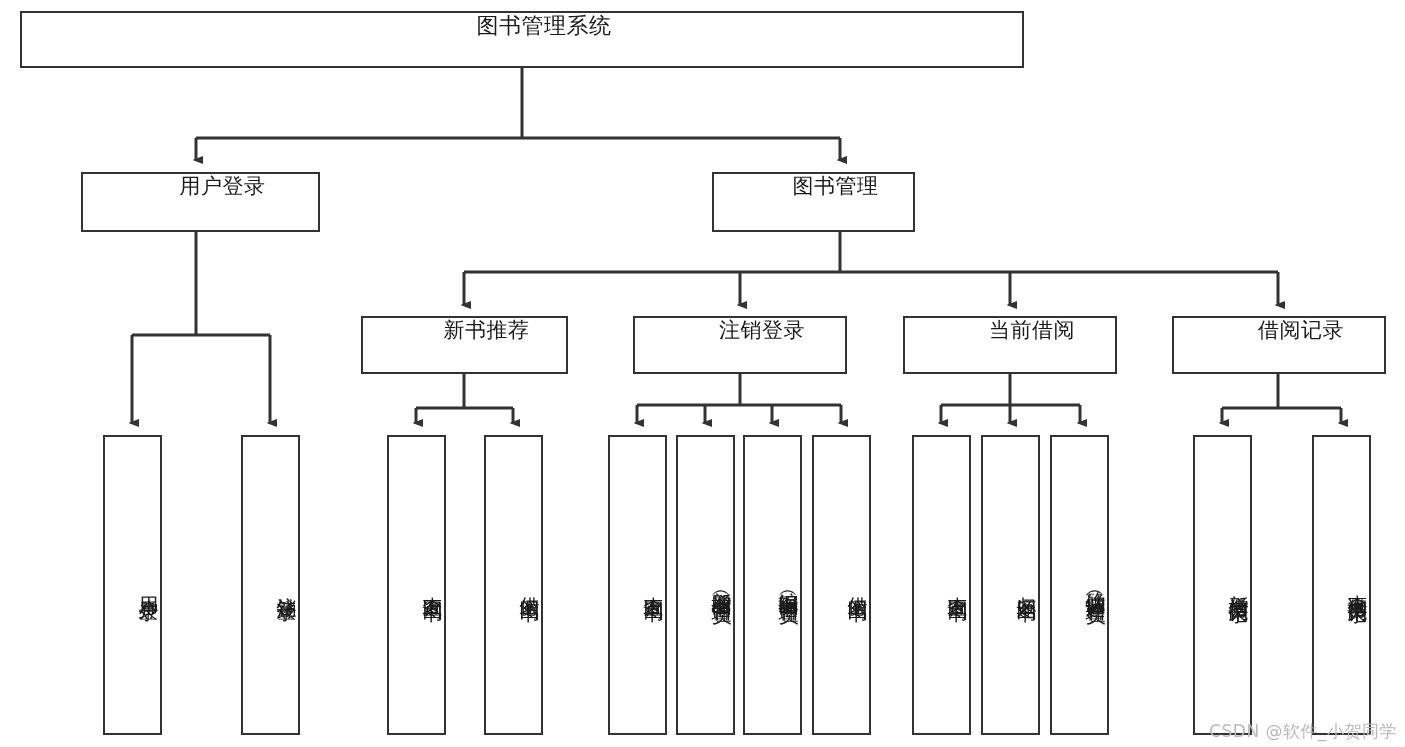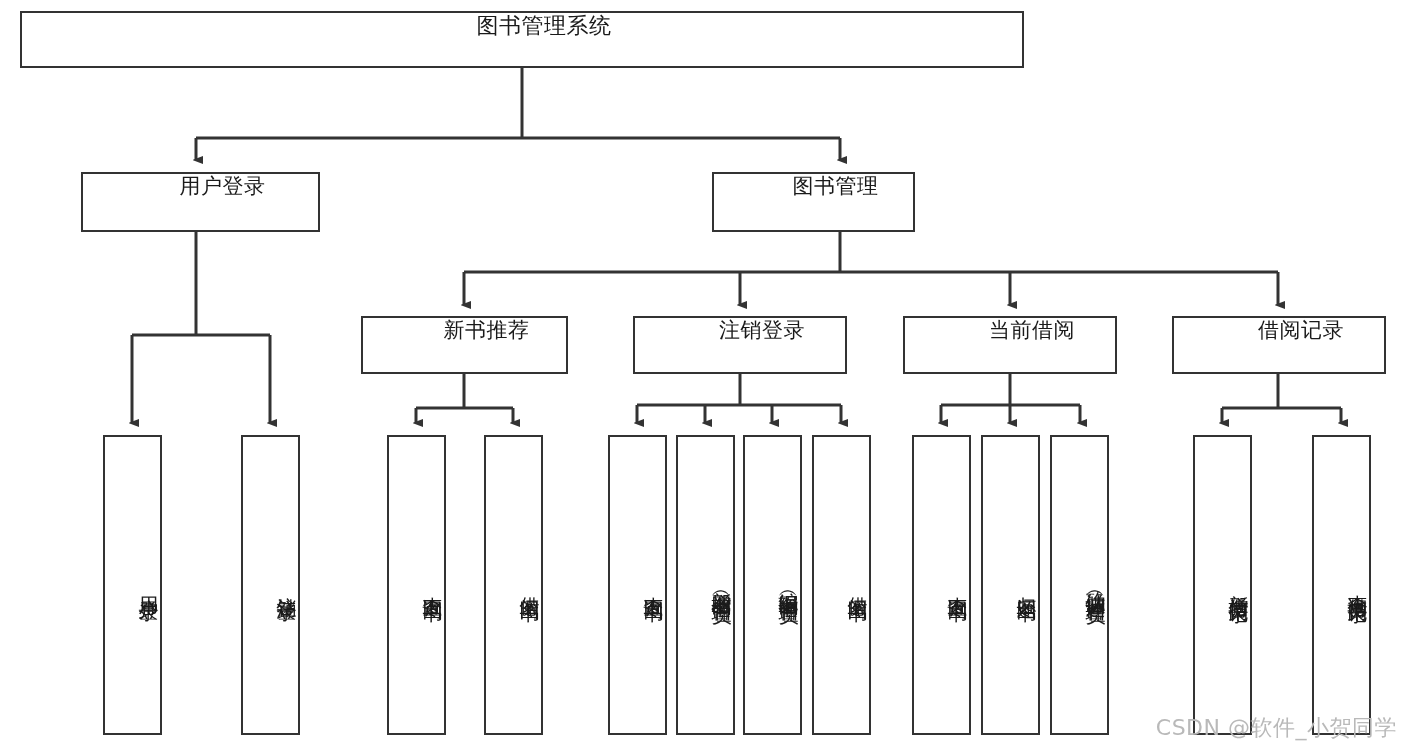--- a/index.html
+++ b/index.html
@@ -58,21 +58,21 @@
   }
   .node.v .vtext {
     writing-mode: vertical-rl;
     text-orientation: upright;
     display: block;
   }
   .watermark {
     position: absolute;
     right: 8px;
     bottom: 4px;
-    font-size: 22px;
+    font-size: 17px;
     color: #b9b9b9;
     letter-spacing: 0.5px;
     white-space: nowrap;
   }
 </style>
 </head>
 <body>
 
 <div id="canvas">
 

